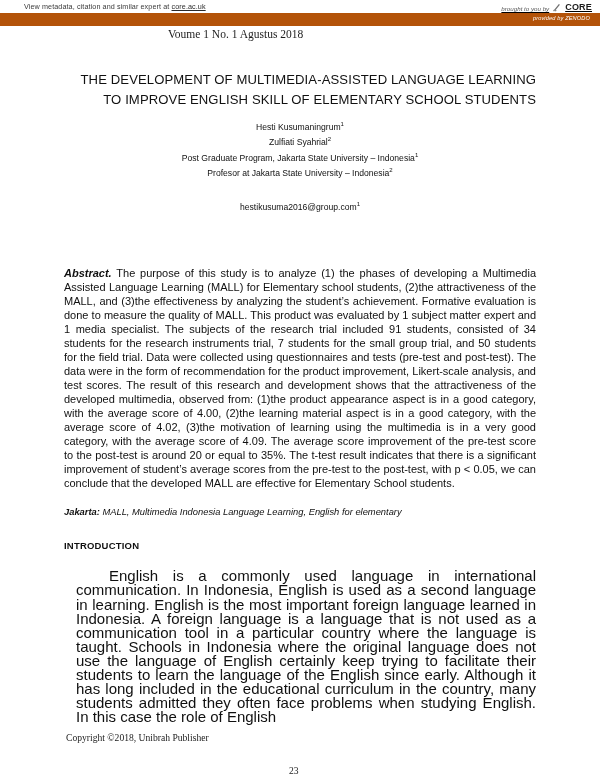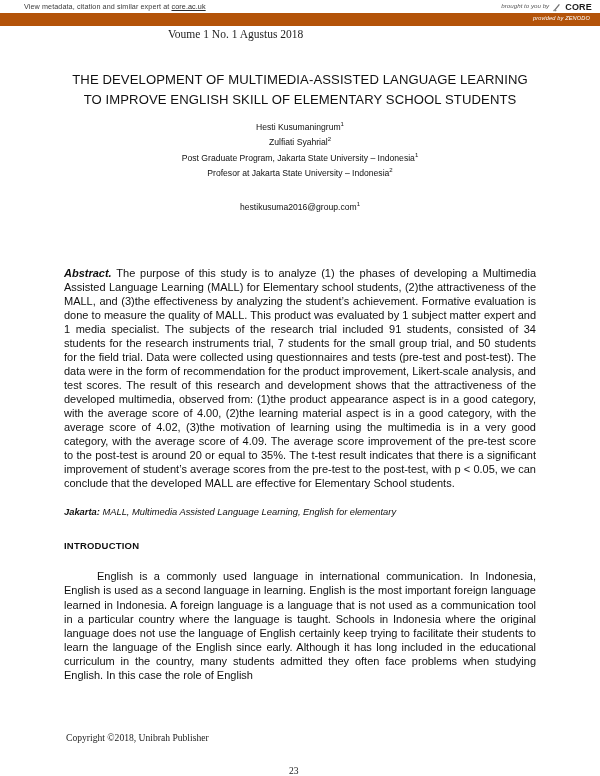--- a/index.html
+++ b/index.html
@@ -34,23 +34,24 @@
   }
   .core-metadata .core-link {
     color: #2a2a2a;
     text-decoration: underline;
   }
   .core-broughtby {
     position: absolute;
     right: 8px;
     top: 2px;
     display: flex;
-    align-items: flex-start;
+    align-items: flex-end;
     gap: 3px;
     white-space: nowrap;
+    text-decoration: underline;
   }
   .core-broughtby .bb-text {
     font-size: 6.2px;
     font-style: italic;
     color: #555555;
   }
   .core-logo-mark {
     display: inline-block;
     width: 10px;
     height: 10px;
@@ -127,21 +128,21 @@
     left: 0;
     top: 58px;
     width: 600px;
   }
   .content {
     margin: 0 auto;
     width: 472px;
   }
 
   .paper-title {
-    text-align: center;
+    text-align: right;
     font-size: 13.1px;
     line-height: 19.5px;
     font-weight: normal;
     margin: 12px 0 0 0;
     letter-spacing: 0.1px;
     color: #111111;
   }
 
   .authors {
     text-align: center;
@@ -190,25 +191,26 @@
   .section-heading {
     margin-top: 21px;
     font-size: 9.5px;
     font-weight: bold;
     letter-spacing: 0.2px;
     color: #101010;
   }
 
   .body-par {
     margin-top: 18px;
-    font-size: 11px;
+    font-size: 15px;
     line-height: 14.05px;
     text-align: justify;
     text-indent: 33px;
     color: #101010;
+    margin-left: 12px;
   }
 
   
   .footer {
     position: absolute;
     left: 0;
     bottom: 24px;
     width: 600px;
     height: 20px;
     padding-left: 44px;
@@ -283,21 +285,21 @@
 
     <div class="email-line">
       <span>hestikusuma2016@group.com</span><sup>1</sup>
     </div>
 
     <p class="abstract">
       <span class="lead">Abstract.</span><span> The purpose of this study is to analyze (1) the phases of developing a Multimedia Assisted Language Learning (MALL) for Elementary school students, (2)the attractiveness of the MALL, and (3)the effectiveness by analyzing the student’s achievement. Formative evaluation is done to measure the quality of MALL. This product was evaluated by 1 subject matter expert and 1 media specialist. The subjects of the research trial included 91 students, consisted of 34 students for the research instruments trial, 7 students for the small group trial, and 50 students for the field trial. Data were collected using questionnaires and tests (pre-test and post-test). The data were in the form of recommendation for the product improvement, Likert-scale analysis, and test scores. The result of this research and development shows that the attractiveness of the developed multimedia, observed from: (1)the product appearance aspect is in a good category, with the average score of 4.00, (2)the learning material aspect is in a good category, with the average score of 4.02, (3)the motivation of learning using the multimedia is in a very good category, with the average score of 4.09. The average score improvement of the pre-test score to the post-test is around 20 or equal to 35%. The t-test result indicates that there is a significant improvement of student’s average scores from the pre-test to the post-test, with p &lt;  0.05, we can conclude that the developed MALL are effective for Elementary School students.</span>
     </p>
 
     <p class="keywords">
-      <span class="kw-label">Jakarta:</span><span> MALL, Multimedia Assisted Language Learning, English for elementary</span>
+      <span class="kw-label">Jakarta:</span><span> MALL, Multimedia Indonesia Language Learning, English for elementary</span>
     </p>
 
     <h2 class="section-heading">INTRODUCTION</h2>
 
     <p class="body-par">English is a commonly used language in international communication. In Indonesia, English is used as a second language in learning. English is the most important foreign language learned in Indonesia. A foreign language is a language that is not used as a communication tool in a particular country where the language is taught. Schools in Indonesia where the original language does not use the language of English certainly keep trying to facilitate their students to learn the language of the English since early. Although it has long included in the educational curriculum in the country, many students admitted they often face problems when studying English. In this case the role of English</p>
 
   </div>
 </div>
 
 <div class="footer">

